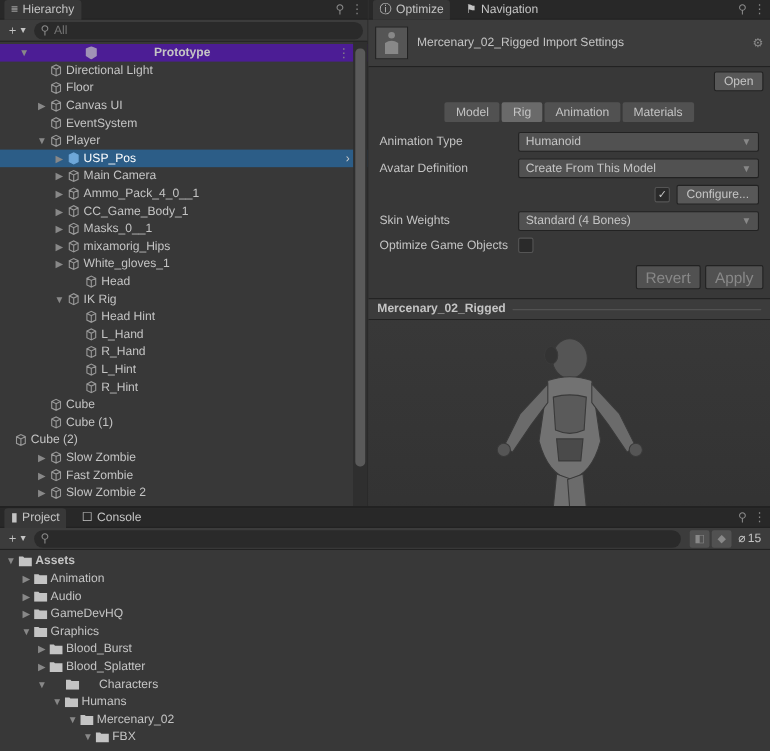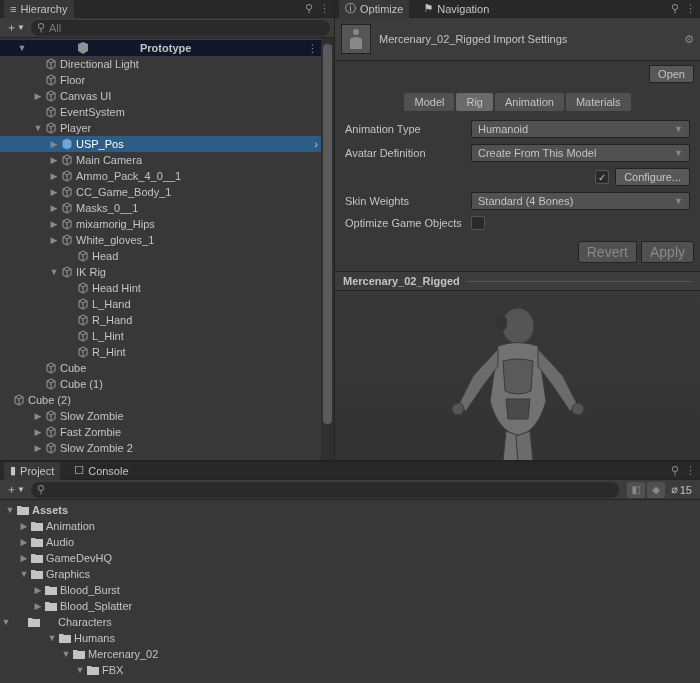--- a/index.html
+++ b/index.html
@@ -12,21 +12,21 @@
   .tab.inactive { background: transparent; }
   .tab-icons-right { margin-left: auto; display: flex; gap: 6px; align-items: center; color: #888; }
   .toolbar { display: flex; align-items: center; background: #3c3c3c; height: 20px; padding: 2px 4px; gap: 4px; border-bottom: 1px solid #222;}
   .plus-btn { display: flex; align-items: center; color: #c4c4c4; padding: 0 2px; }
   .search-box { flex: 1; background: #2a2a2a; border-radius: 10px; height: 16px; display: flex; align-items: center; padding: 0 6px; gap: 4px; color: #888; }
   .search-box input { background: transparent; border: none; outline: none; color: #c4c4c4; font-size: 11px; width: 100%; }
   .tree-wrap { flex:1; overflow: hidden; position: relative; }
   .tree { padding: 2px 0; overflow:hidden; }
   .tree-row { display: flex; align-items: center; height: 16px; padding-left: 0; white-space: nowrap; }
   .tree-row.selected { background: #2c5d87; color: #fff; }
-  .tree-row.root { background: #0f172a; gap: 48px; }
+  .tree-row.root { background: #4c1d95; gap: 48px; }
   .arrow { width: 12px; text-align: center; color: #888; font-size: 9px; }
   .arrow.down::before { content: "▼"; }
   .arrow.right::before { content: "▶"; }
   .arrow.none { visibility: hidden; }
   .cube-ico { width: 14px; height: 14px; display: inline-flex; align-items: center; justify-content: center; margin-right: 2px; }
   .cube-ico svg { width: 12px; height: 12px; }
   .scene-ico svg { width:12px; height:12px; }
   .prefab .cube-ico svg { stroke: #6ea7d9; fill: #6ea7d9; }
   .scrollbar { position:absolute; right:0; top:0; width:13px; height:100%; background:#2f2f2f; }
   .scroll-thumb { position:absolute; left:2px; right:2px; top:6px; height:380px; background:#5a5a5a; border-radius:4px;}
@@ -513,21 +513,21 @@
         </div>
         <div class="tree-row" style="padding-left: 32px;">
           <span class="arrow right"></span>
           <span class="folder-ico">
             <svg viewBox="0 0 12 10">
               <path fill="#c4c4c4" d="M0 1 L4 1 L5 2 L12 2 L12 10 L0 10 Z"></path>
             </svg>
           </span>
           <span>Blood_Splatter</span>
         </div>
-        <div class="tree-row" style=" gap: 15px;">
+        <div class="tree-row" style="padding-left: 32px; gap: 15px;">
           <span class="arrow down"></span>
           <span class="folder-ico">
             <svg viewBox="0 0 12 10">
               <path fill="#c4c4c4" d="M0 1 L4 1 L5 2 L12 2 L12 10 L0 10 Z"></path>
             </svg>
           </span>
           <span>Characters</span>
         </div>
         <div class="tree-row" style="padding-left: 46px;">
           <span class="arrow down"></span>

